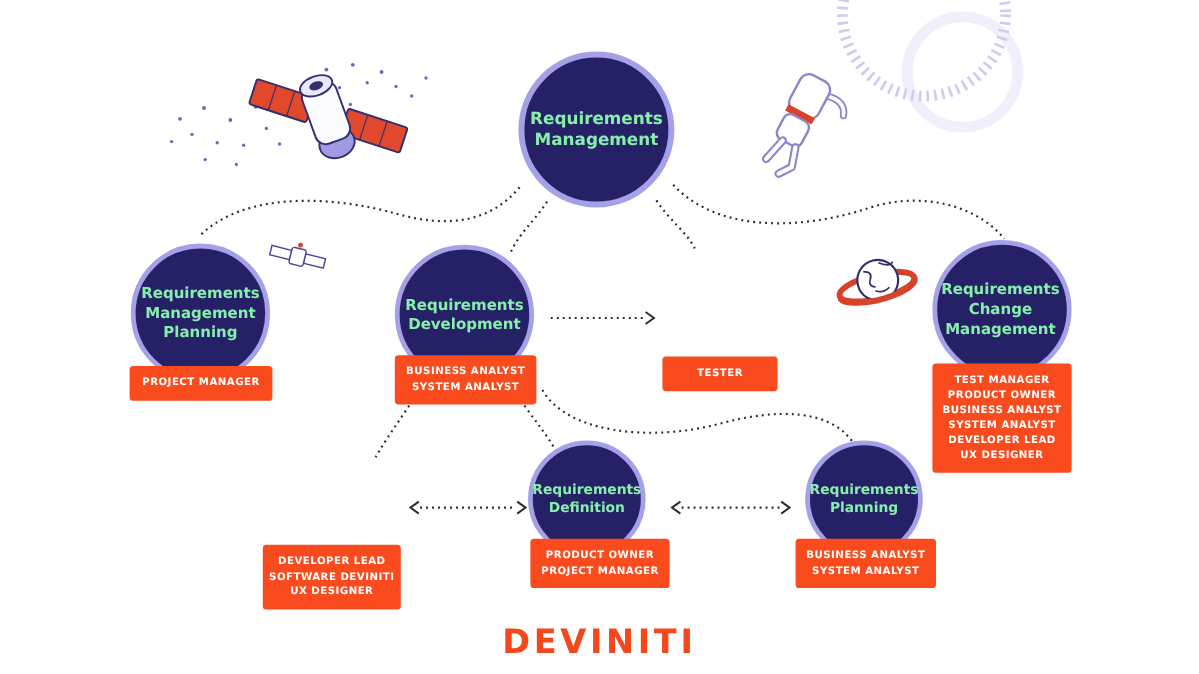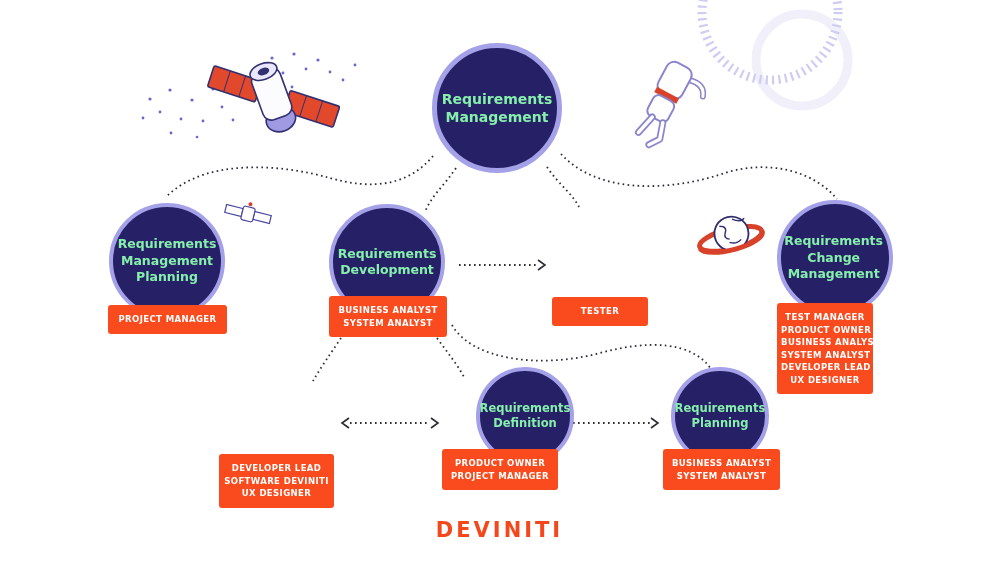--- a/index.html
+++ b/index.html
@@ -19,21 +19,21 @@
   .role-label{
     position:absolute;background:#f94b1d;color:#fff;border-radius:3px;
     font-size:8.5px;font-weight:bold;letter-spacing:0.4px;text-align:center;
     padding:8px 4px;line-height:12.5px;box-sizing:border-box;z-index:3;
   }
   .role-line{display:block;white-space:nowrap;}
   .dot{fill:none;stroke:#2b2b33;stroke-width:1.8;stroke-dasharray:1.6 3.4;}
   .head{fill:none;stroke:#2b2b33;stroke-width:1.6;}
   #logo{
     position:absolute;left:50%;top:518px;transform:translateX(-50%);
-    color:#f4481c;font-size:21px;font-weight:bold;letter-spacing:3px;z-index:3;
+    color:#f4481c;font-size:28px;font-weight:bold;letter-spacing:3px;z-index:3;
   }
 </style>
 </head>
 <body>
 
 <div id="stage">
 
   <svg class="layer" width="999" height="562" viewBox="0 0 999 562">
 
     <g>
@@ -140,38 +140,38 @@
   <div class="circle c-mid" style="left:109px;top:203px;">
     <span>Requirements Management Planning</span>
   </div>
   <div class="circle c-mid" style="left:329px;top:204px;text-align:center;">
     <span>Requirements Development</span>
   </div>
   <div class="circle c-mid" style="left:777px;top:200px;justify-content:flex-end;">
     <span>Requirements Change Management</span>
   </div>
 
-  <div class="circle c-small" style="left:476px;top:367px;justify-content:center;">
+  <div class="circle c-small" style="left:440px;top:367px;justify-content:center;">
     <span>Requirements Definition</span>
   </div>
   <div class="circle c-small" style="left:671px;top:367px;">
     <span>Requirements Planning</span>
   </div>
 
   <div class="role-label" style="left:108px;top:305px;width:119px;">
     <span class="role-line">PROJECT MANAGER</span>
   </div>
   <div class="role-label" style="left:329px;top:296px;width:118px;">
     <span class="role-line">BUSINESS ANALYST</span>
     <span class="role-line">SYSTEM ANALYST</span>
   </div>
   <div class="role-label" style="left:552px;top:297px;width:96px;">
     <span class="role-line">TESTER</span>
   </div>
-  <div class="role-label" style="left:777px;top:303px;width:96px;">
+  <div class="role-label" style="left:777px;top:303px;width:116px;">
     <span class="role-line">TEST MANAGER</span>
     <span class="role-line">PRODUCT OWNER</span>
     <span class="role-line">BUSINESS ANALYST</span>
     <span class="role-line">SYSTEM ANALYST</span>
     <span class="role-line">DEVELOPER LEAD</span>
     <span class="role-line">UX DESIGNER</span>
   </div>
   <div class="role-label" style="left:219px;top:454px;width:115px;">
     <span class="role-line">DEVELOPER LEAD</span>
     <span class="role-line">SOFTWARE DEVINITI</span>

